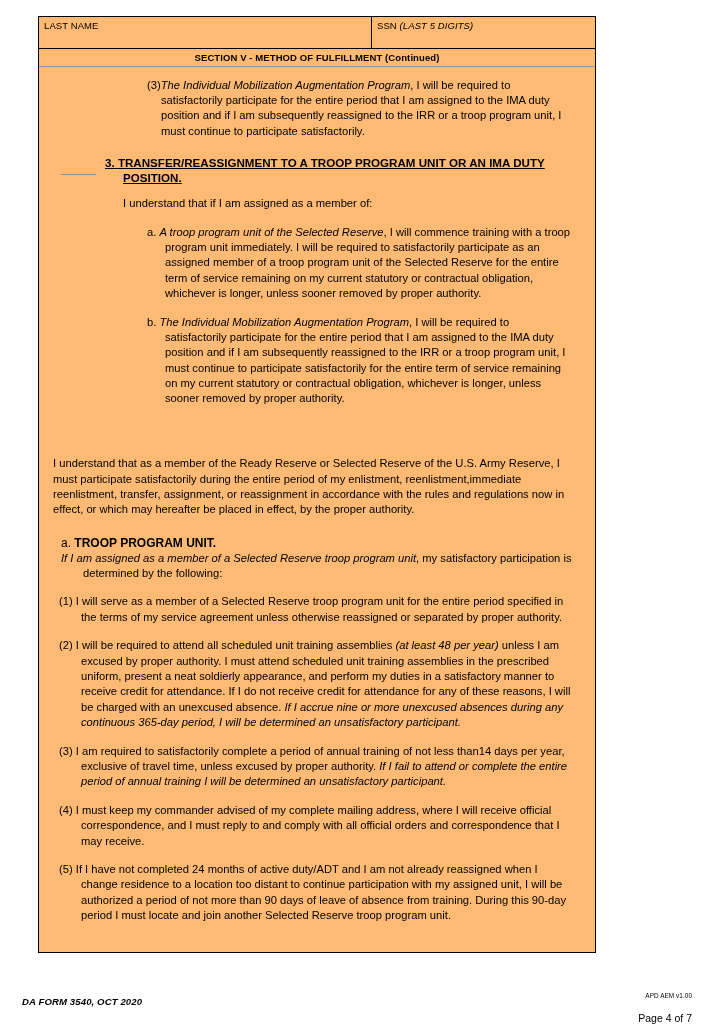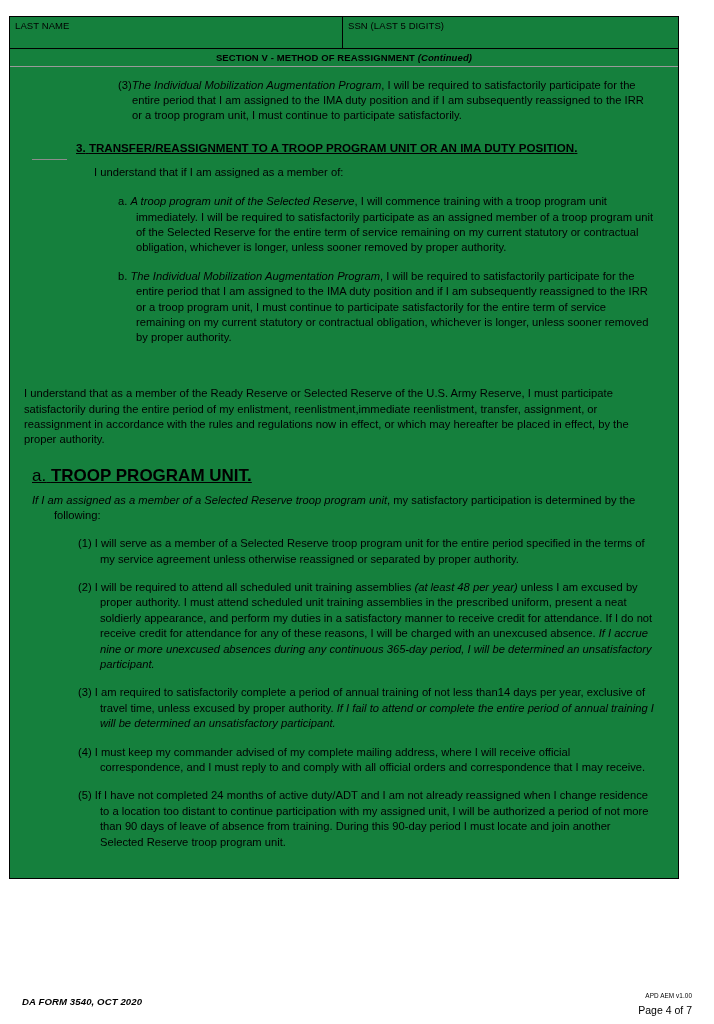--- a/index.html
+++ b/index.html
@@ -20,26 +20,26 @@
     width: 714px;
     height: 1024px;
     box-sizing: border-box;
     padding: 0;
     overflow: hidden;
   }
 
   
   .form-frame {
     position: absolute;
-    left: 9px;
+    left: 38px;
     top: 16px;
-    width: 670px;
+    width: 558px;
     border: 1.6px solid #000;
     box-sizing: border-box;
-    background: #15803d;
+    background: #fdba74;
   }
 
   
   .header-row {
     display: flex;
     height: 31px;
     border-bottom: 1.6px solid #000;
   }
   .header-cell {
     padding: 3px 0 0 5px;
@@ -48,33 +48,32 @@
     box-sizing: border-box;
   }
   .header-cell.left {
     width: 333px;
     border-right: 1.4px solid #000;
   }
   .header-cell.right {
     flex: 1;
   }
   .hc-label { font-size: 9.5px; }
-  .hc-sub { font-size: 9.5px; text-align: right; }
+  .hc-sub { font-style: italic; font-size: 9.5px; text-align: right; }
 
   
   .section-band {
     text-align: center;
     font-weight: bold;
     font-size: 9.5px;
     padding: 3px 0 3px 0;
     border-bottom: 1.6px solid #9a9a9a;
     letter-spacing: 0.01em;
   }
   .section-band .cont {
-    font-style: italic;
   }
   .section-band.vi {
     border-top: 1.6px solid #000;
   }
 
   
   .band-body {
     padding: 0;
   }
 
@@ -125,46 +124,45 @@
   .p-letter {
     margin: 14px 24px 0 108px;
     text-indent: -18px;
     padding-left: 18px;
   }
 
   .sectionv-bottom-space { height: 22px; }
 
   
   .vi-intro {
-    margin: 19px 20px 0 14px;
+    margin: 28px 20px 0 14px;
     font-size: 11.2px;
     line-height: 15.4px;
   }
   .vi-a-wrap {
     margin: 18px 20px 0 22px;
     text-indent: -22px;
     padding-left: 22px;
   }
   .vi-a-head {
-    font-size: 17px;
-    font-weight: bold;
-    text-decoration: underline;
+    font-size: 12px;
+    font-weight: bold;
   }
   .vi-a-head .lead { font-weight: normal; }
   .vi-a-sub {
     font-size: 11.2px;
     line-height: 15.2px;
     font-style: italic;
-    margin-top: 7px;
+    margin-top: 1px;
     padding-left: 0px;
   }
   .vi-a-sub .roman { font-style: normal; }
 
   .vi-num {
-    margin: 13px 22px 0 68px;
+    margin: 13px 22px 0 20px;
     text-indent: -22px;
     padding-left: 22px;
     font-size: 11.2px;
     line-height: 15.4px;
   }
   .vi-bottom-space { height: 28px; }
 
   
   .footer {
     position: absolute;
@@ -185,42 +183,42 @@
   .footer-apd {
     position: absolute;
     right: 0;
     top: -4px;
     font-size: 6.4px;
     letter-spacing: 0.01em;
   }
   .footer-page {
     position: absolute;
     right: 0;
-    top: 8px;
+    top: 16px;
     font-size: 10.5px;
   }
 </style>
 </head>
 <body>
 
 <div class="page">
 
   <div class="form-frame">
 
     <div class="header-row">
       <div class="header-cell left">
         <span class="hc-label">LAST NAME</span>
       </div>
       <div class="header-cell right">
         <span class="hc-label">SSN </span><span class="hc-sub">(LAST 5 DIGITS)</span>
       </div>
     </div>
 
     <div class="section-band">
-      <span>SECTION V - METHOD OF REASSIGNMENT </span><span class="cont">(Continued)</span>
+      <span>SECTION V - METHOD OF FULFILLMENT </span><span class="cont">(Continued)</span>
     </div>
 
     <div class="band-body">
 
       <div class="para p-sub3">
         <span>(3)</span><span class="italic">The Individual Mobilization Augmentation Program</span><span>, I will be required to satisfactorily participate for the entire period that I am assigned to the IMA duty position and if I am subsequently reassigned to the IRR or a troop program unit, I must continue to participate satisfactorily.</span>
       </div>
 
       <div class="item3-wrap">
         <div class="item3-blank"></div>

